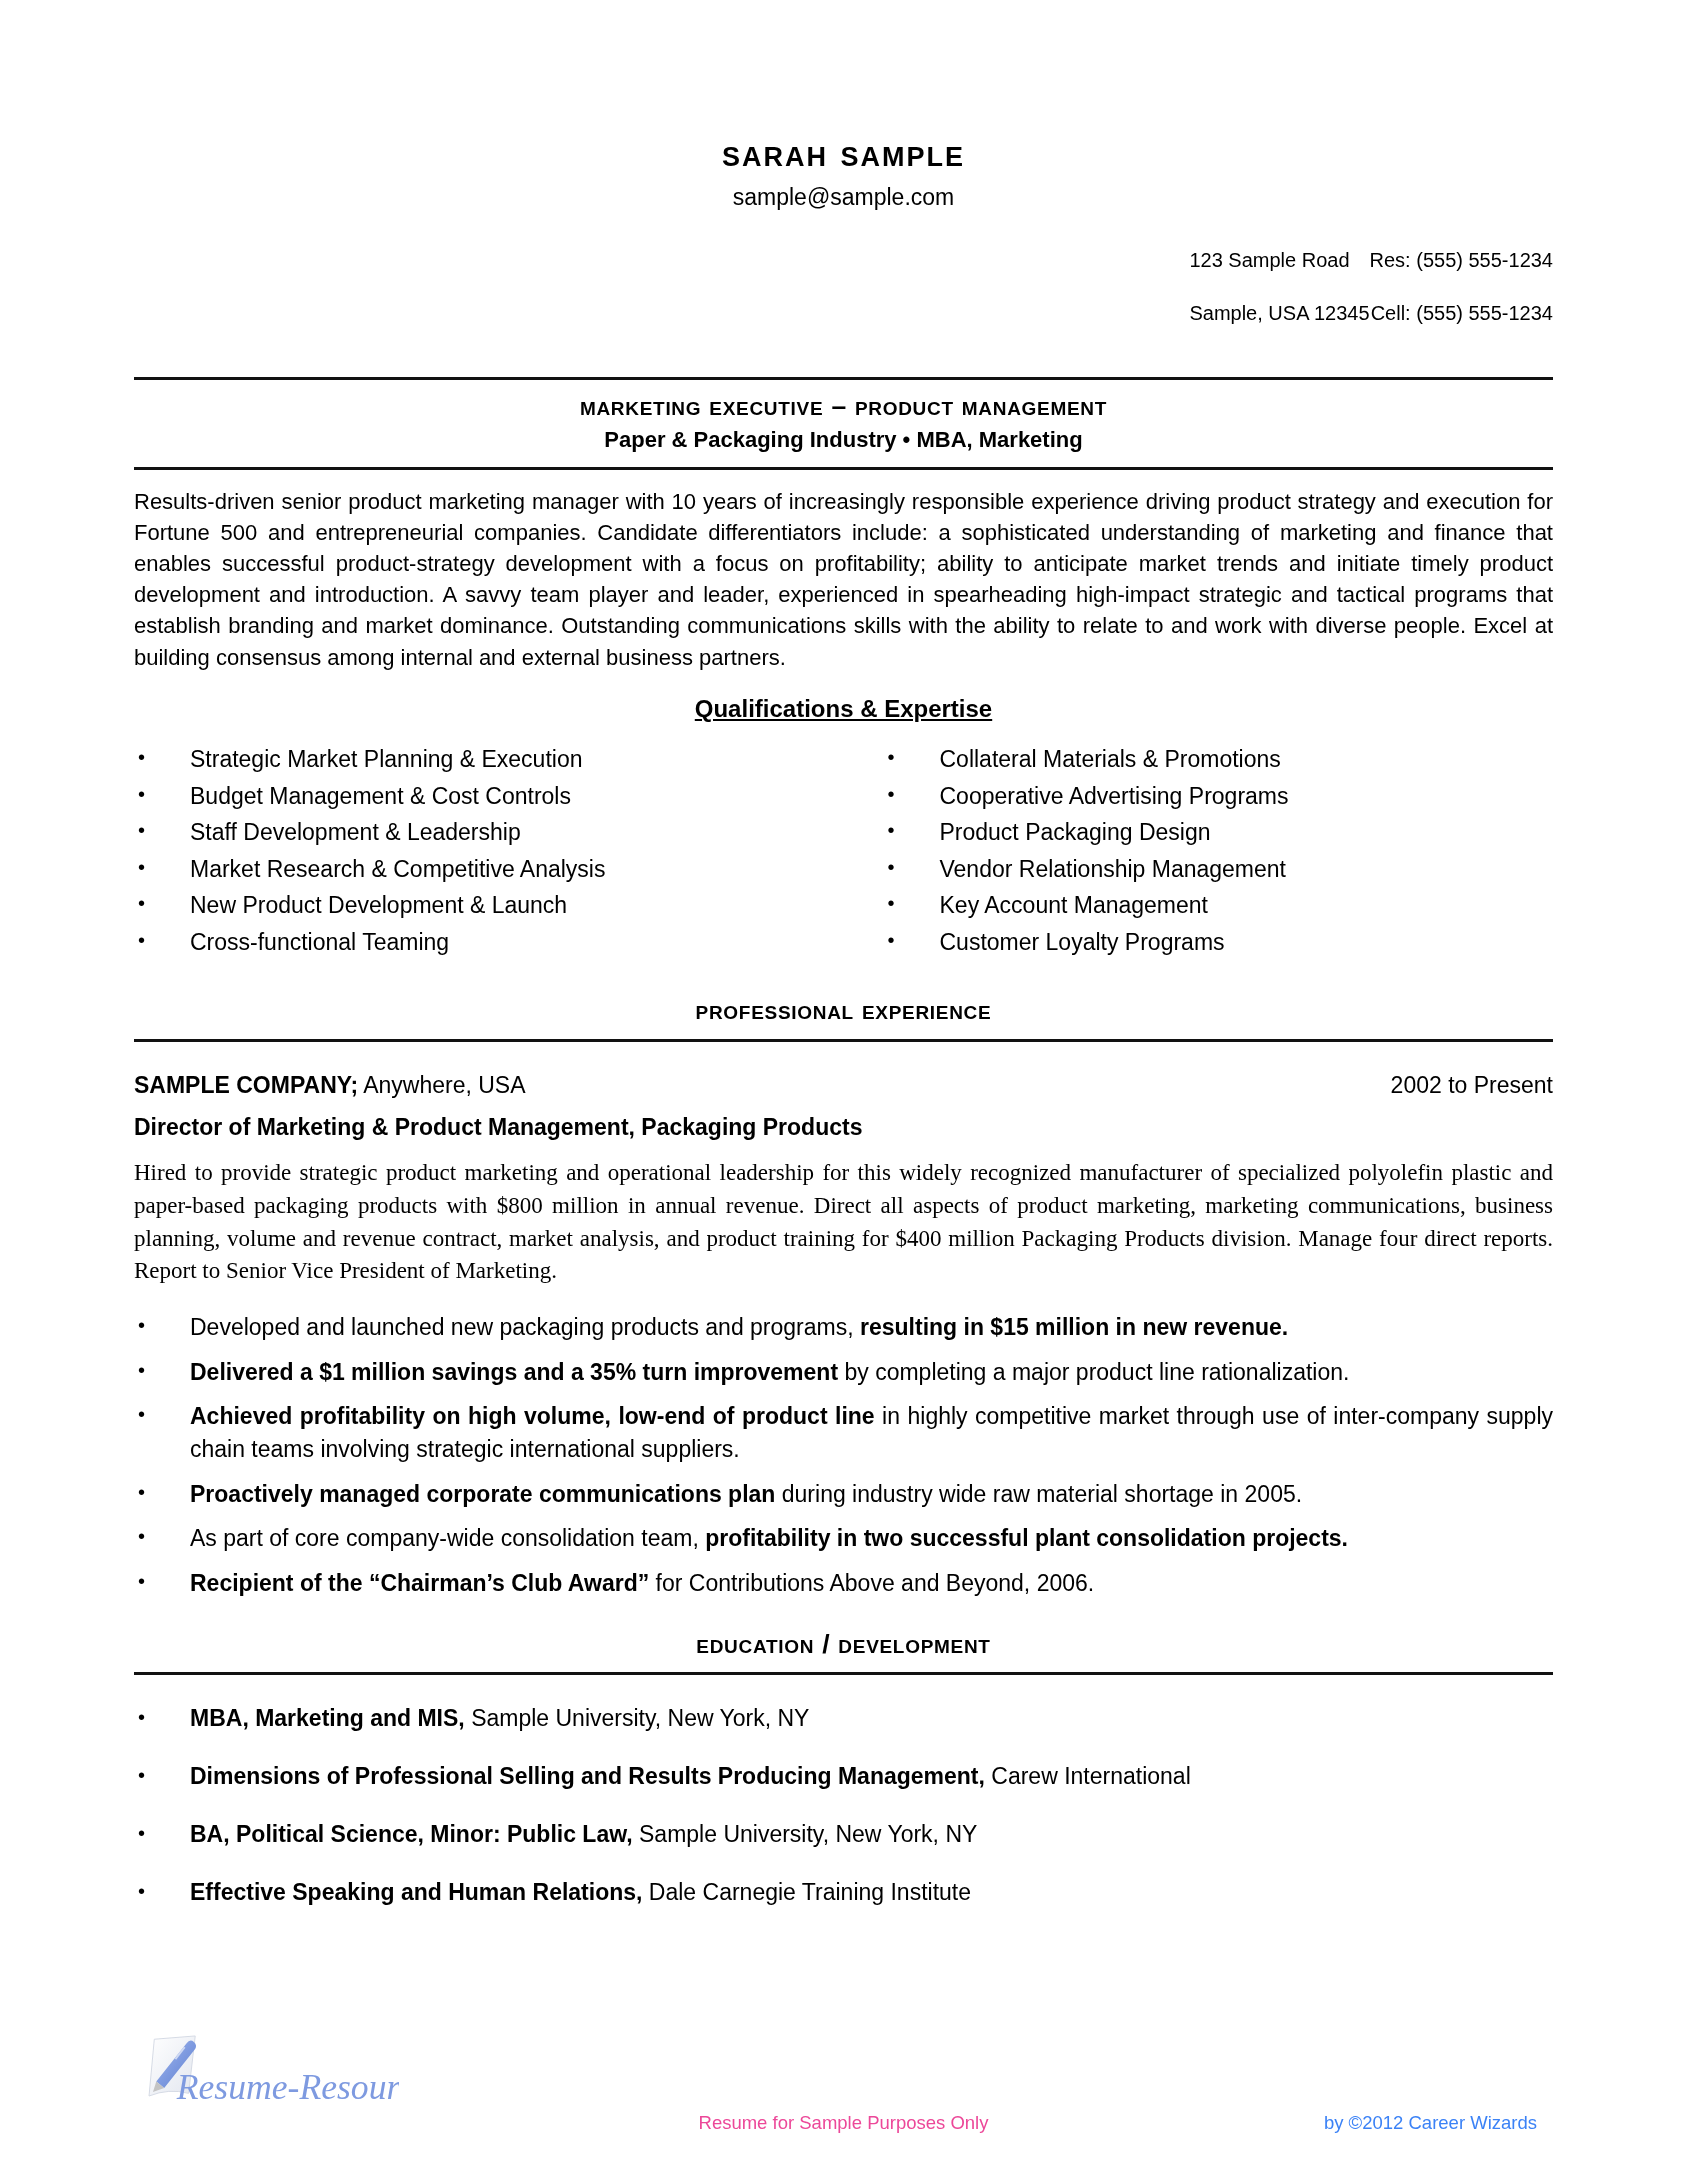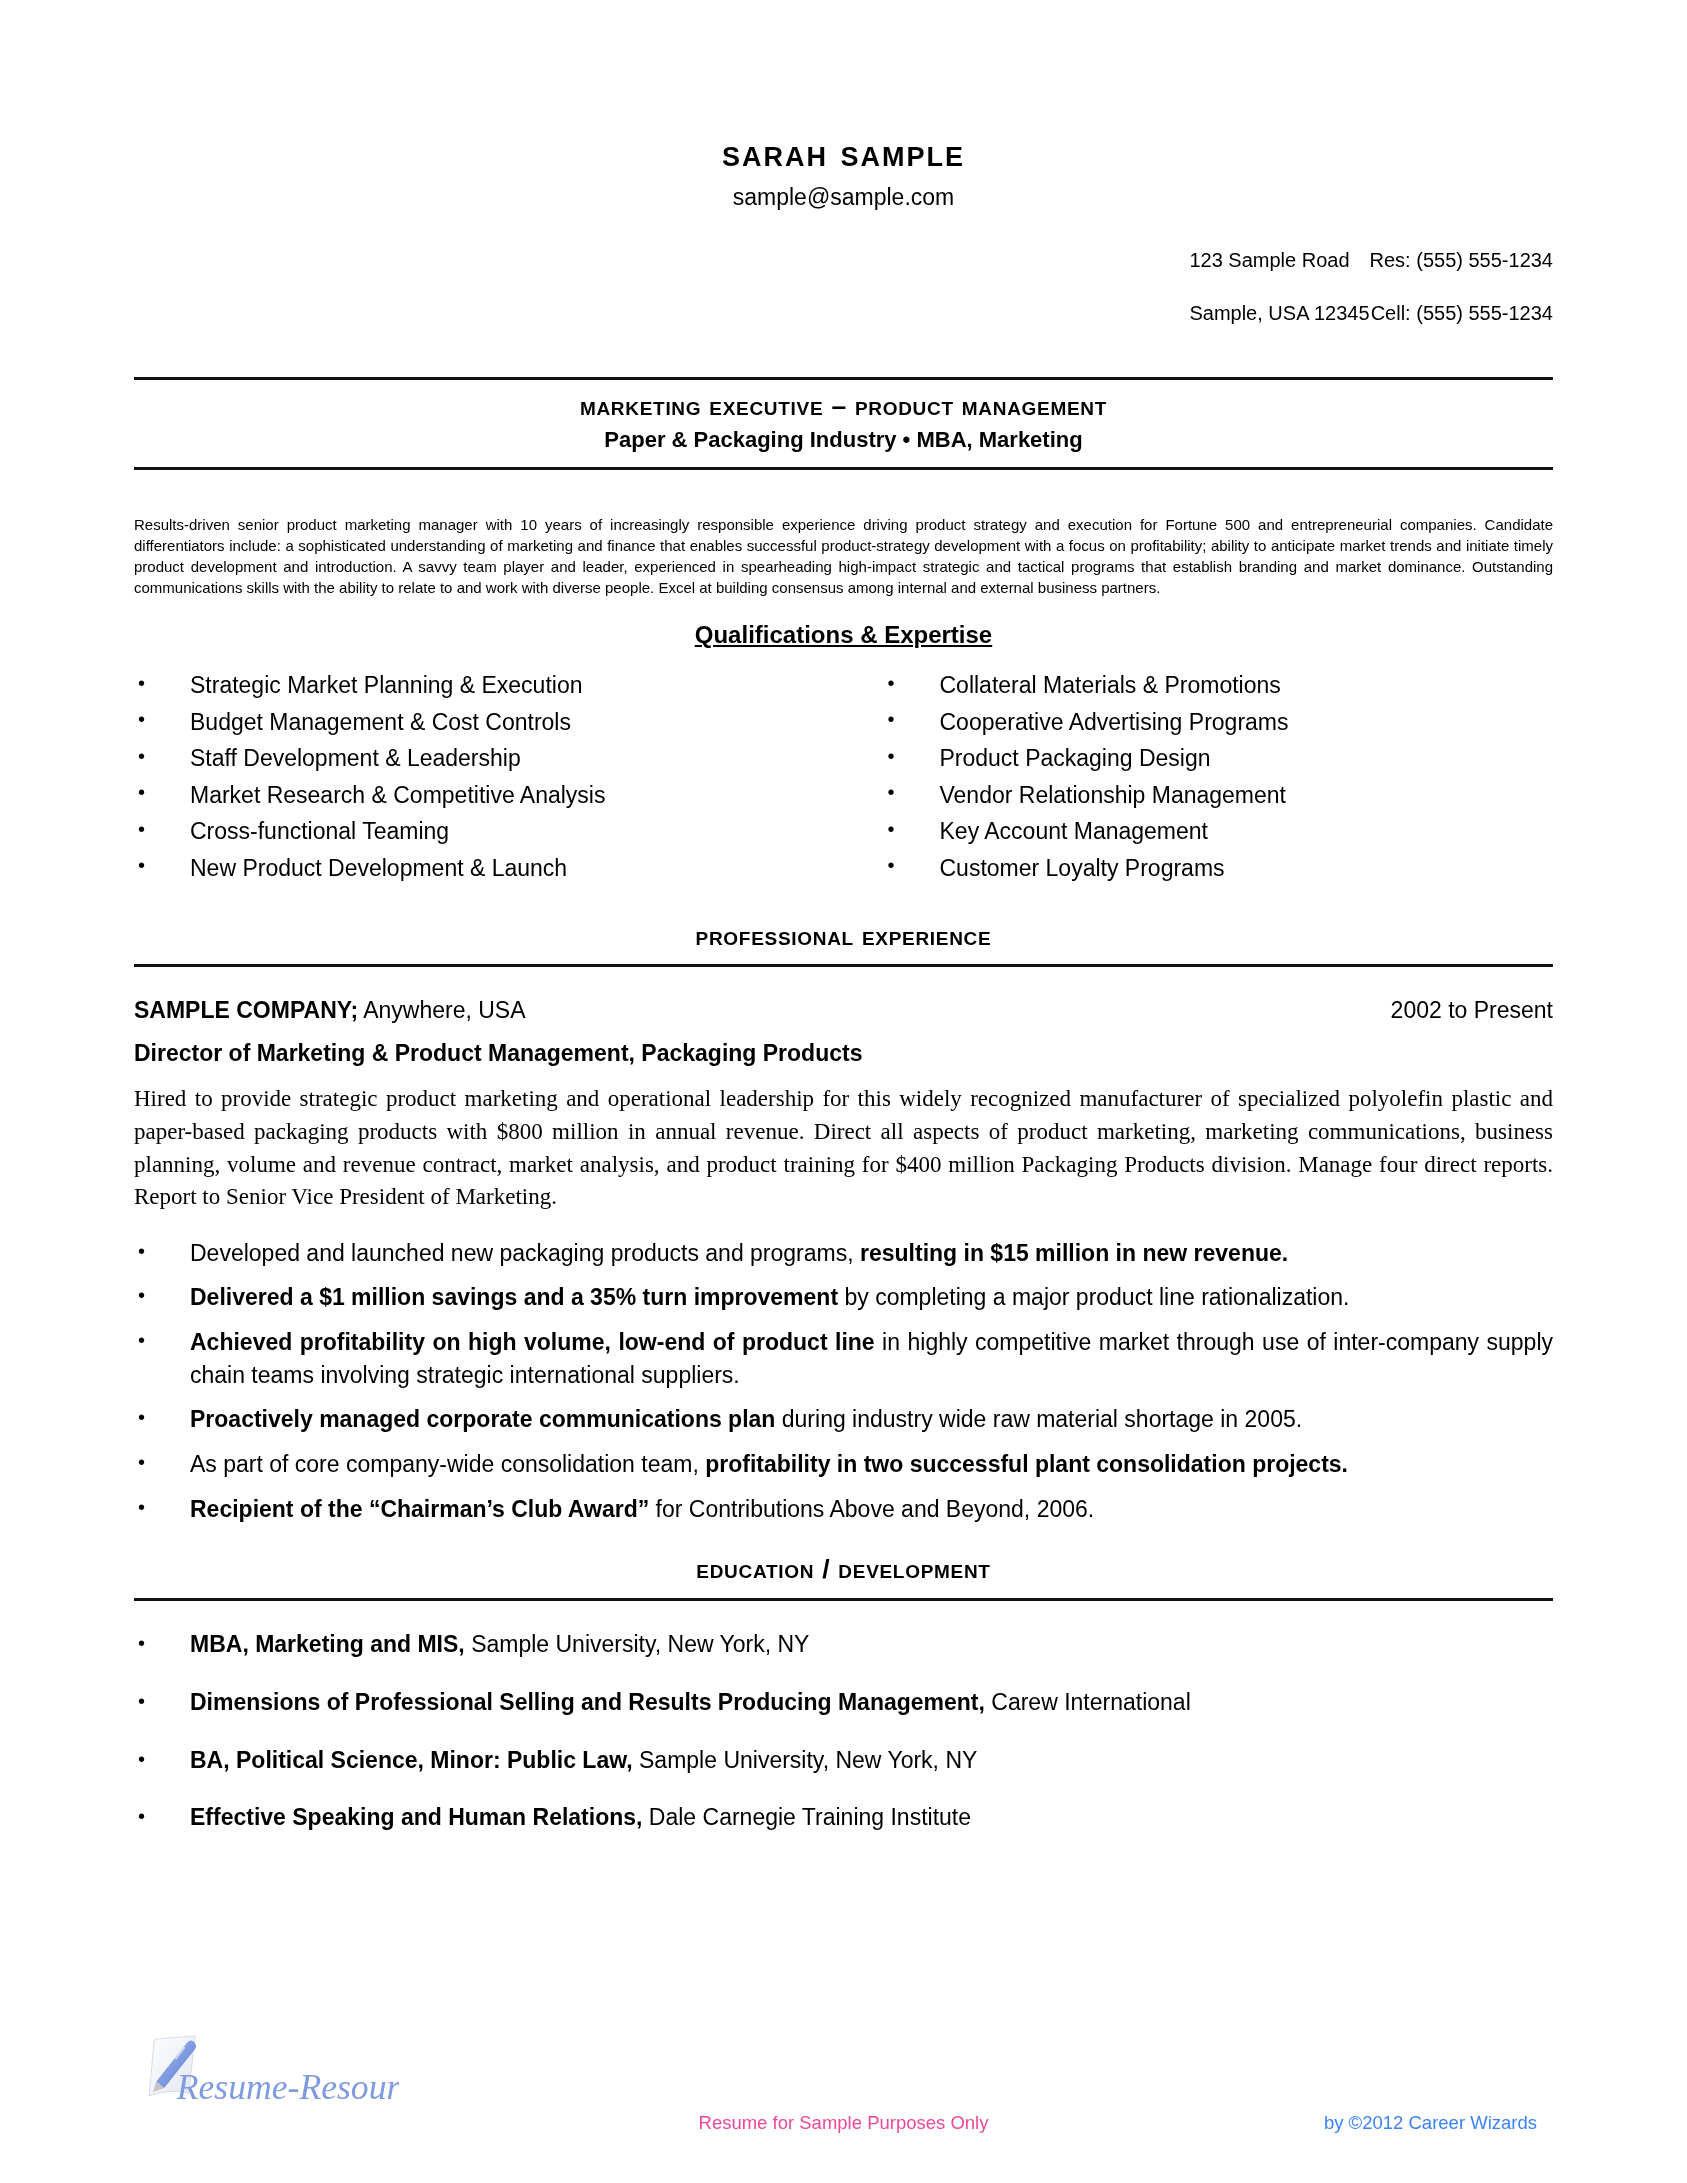--- a/index.html
+++ b/index.html
@@ -78,24 +78,24 @@
     text-align: center;
     font-size: 22px;
     font-weight: bold;
     margin-top: 6.6px;
     line-height: 1.1;
   }
   .rule-bottom { margin-top: 14.6px; }
 
   
   .summary {
-    font-size: 15px;
+    font-size: 22px;
     line-height: 1.42;
     text-align: justify;
-    margin-top: 44px;
+    margin-top: 16px;
   }
 
   
   .quals-head {
     text-align: center;
     font-size: 24px;
     font-weight: bold;
     text-decoration: underline;
     margin-top: 22.5px;
   }
@@ -273,22 +273,22 @@
 
   <div class="quals-head">Qualifications &amp; Expertise</div>
 
   <div class="quals-cols">
     <div class="quals-col left">
       <ul class="dots">
         <li>Strategic Market Planning &amp; Execution</li>
         <li>Budget Management &amp; Cost Controls</li>
         <li>Staff Development &amp; Leadership</li>
         <li>Market Research &amp; Competitive Analysis</li>
+        <li>New Product Development &amp; Launch</li>
         <li>Cross-functional Teaming</li>
-        <li>New Product Development &amp; Launch</li>
       </ul>
     </div>
     <div class="quals-col right">
       <ul class="dots">
         <li>Collateral Materials &amp; Promotions</li>
         <li>Cooperative Advertising Programs</li>
         <li>Product Packaging Design</li>
         <li>Vendor Relationship Management</li>
         <li>Key Account Management</li>
         <li>Customer Loyalty Programs</li>

